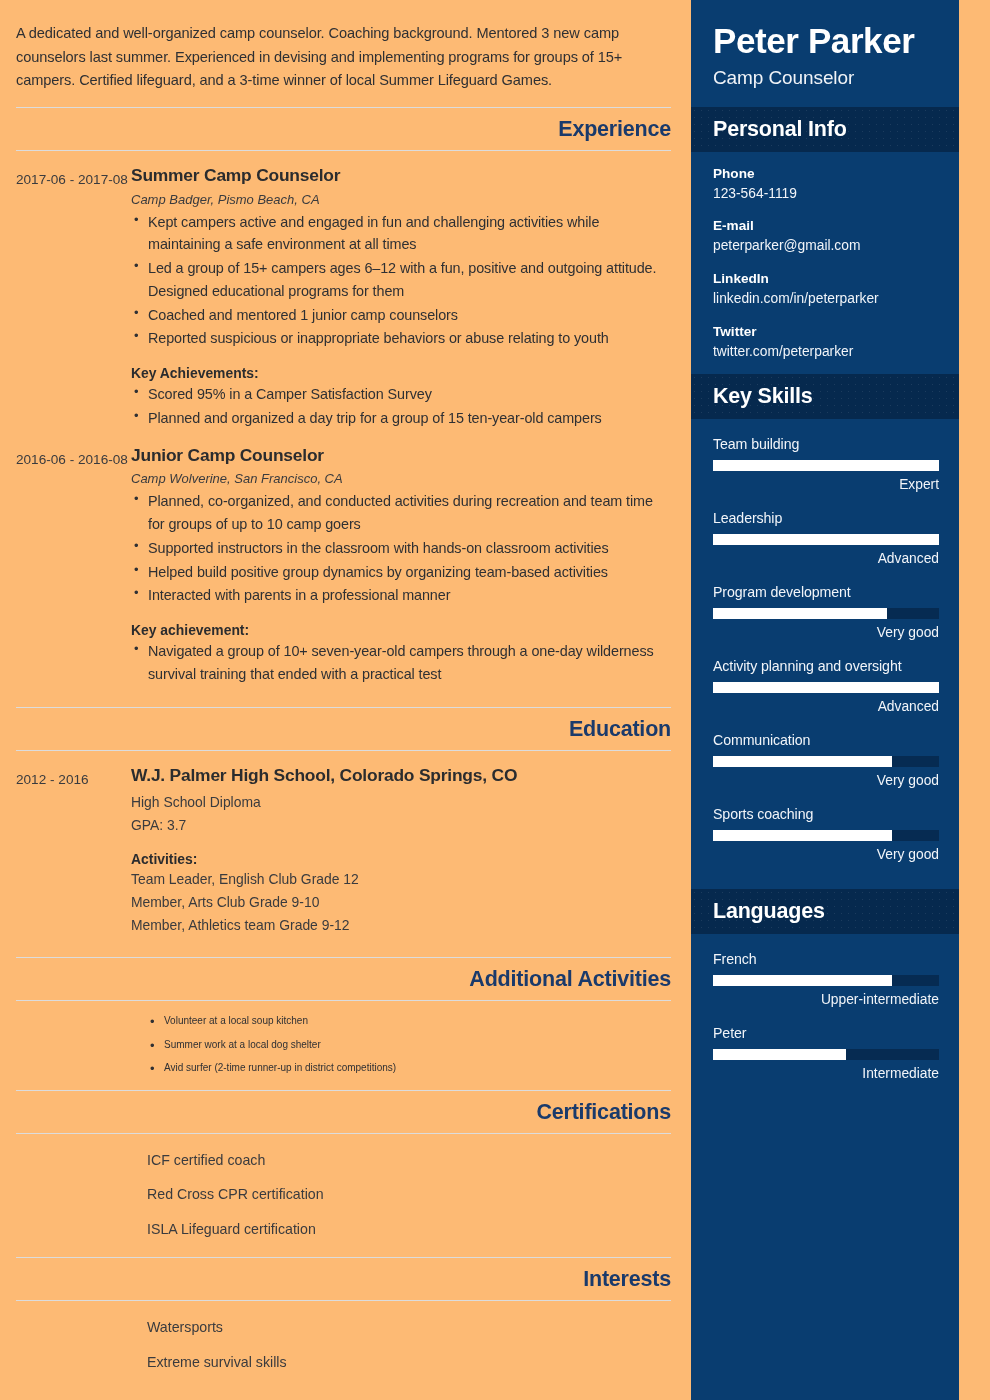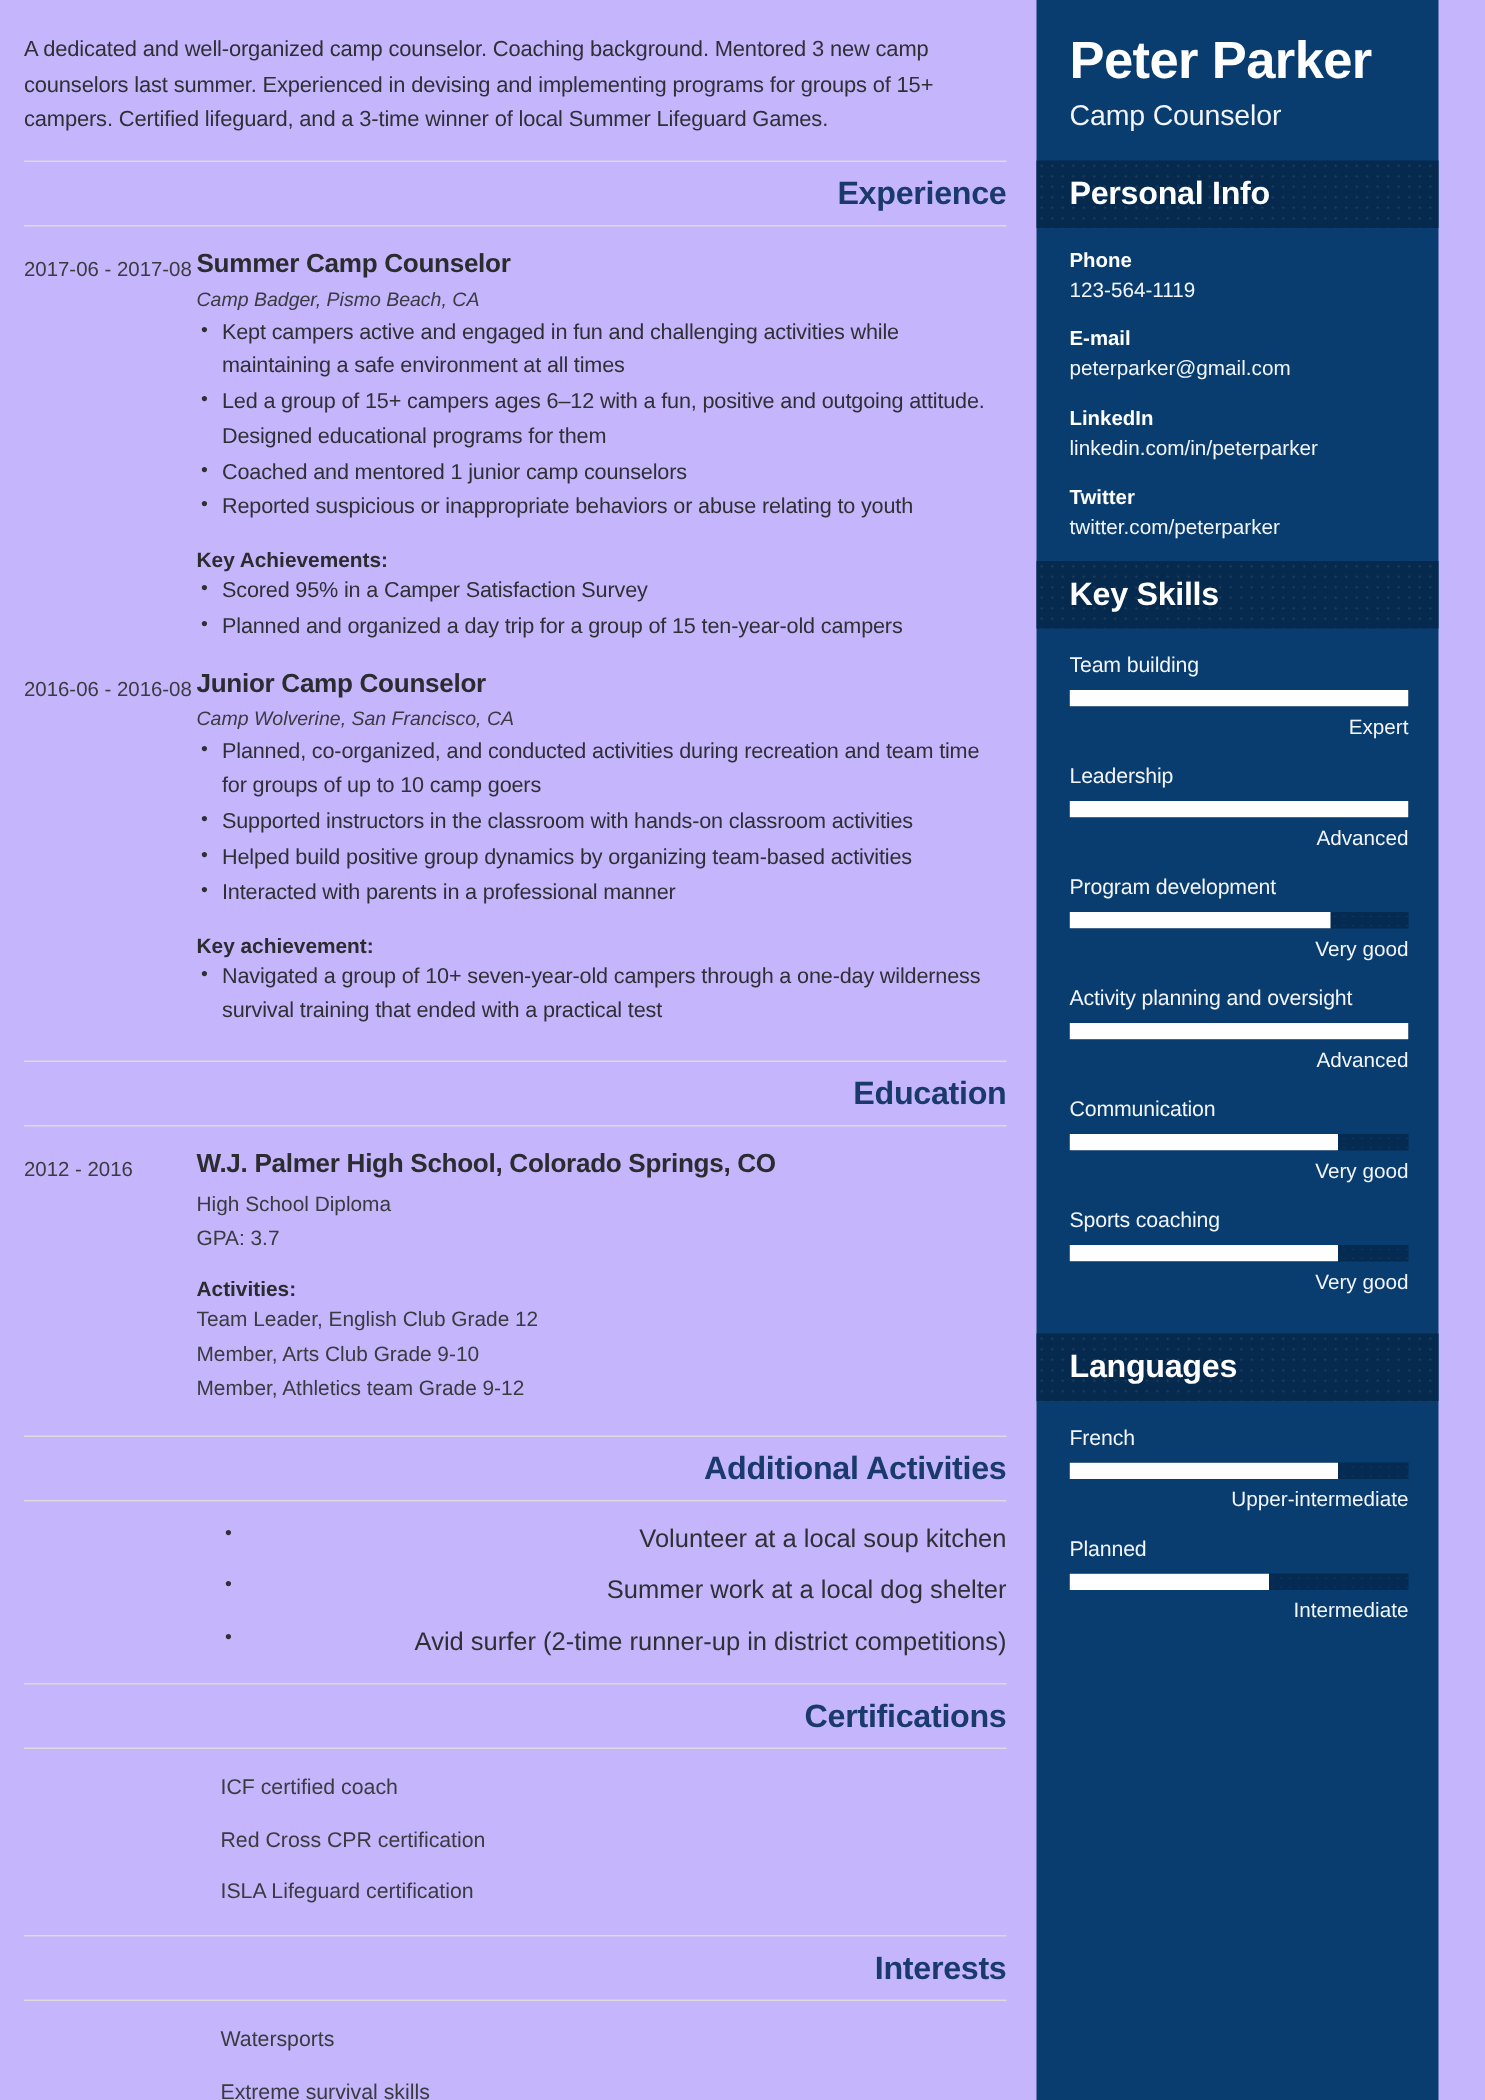--- a/index.html
+++ b/index.html
@@ -4,21 +4,21 @@
 <style>
   html, body {
     margin: 0;
     padding: 0;
     background: #ffffff;
   }
   .page {
     position: relative;
     width: 990px;
     height: 1400px;
-    background: #c4b5fd;
+    background: #fdba74;
     font-family: "Liberation Sans", sans-serif;
     overflow: hidden;
     text-decoration: underline;
   }
 
   
   .main-col {
     position: absolute;
     left: 0;
     top: 0;
@@ -148,26 +148,25 @@
     padding: 7px 0;
   }
   .indent-bullets {
     margin: 0;
     padding: 8px 0 10px 131px;
     list-style: none;
   }
   .indent-bullets li {
     position: relative;
     padding-left: 17px;
-    font-size: 17px;
+    font-size: 10px;
     line-height: 1.55;
     color: #2f3033;
     padding-top: 4px;
     padding-bottom: 4px;
-    text-align: right;
   }
   .indent-bullets li::before {
     content: "\2022";
     position: absolute;
     left: 3px;
     top: 3px;
     font-size: 13px;
     color: #2f3033;
   }
   .spacer-md { height: 20px; }
@@ -462,21 +461,21 @@
     </div>
     <div class="side-body sk-section">
       <div class="skill-row">
         <div class="skill-name">French</div>
         <div class="bar-track">
           <div class="bar-fill" style="width: 79%;"></div>
         </div>
         <div class="skill-level">Upper-intermediate</div>
       </div>
       <div class="skill-row">
-        <div class="skill-name">Planned</div>
+        <div class="skill-name">Peter</div>
         <div class="bar-track">
           <div class="bar-fill" style="width: 59%;"></div>
         </div>
         <div class="skill-level">Intermediate</div>
       </div>
     </div>
 
   </div>
 
 </div>

